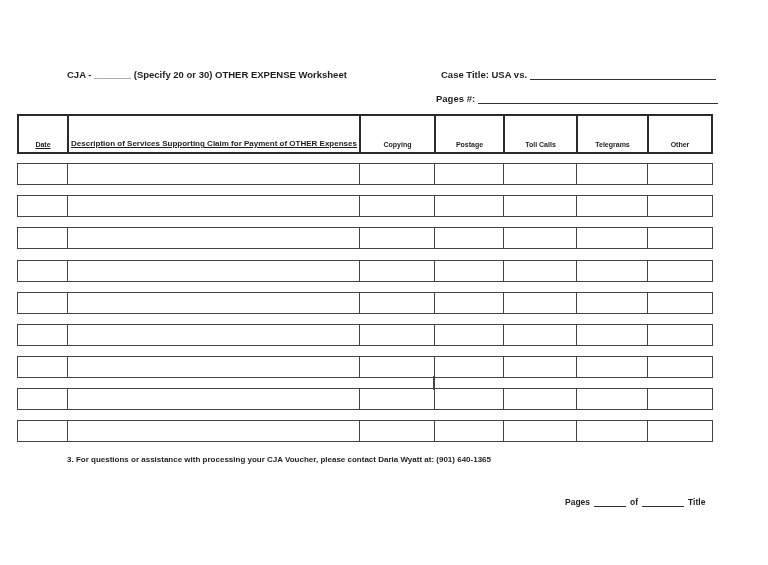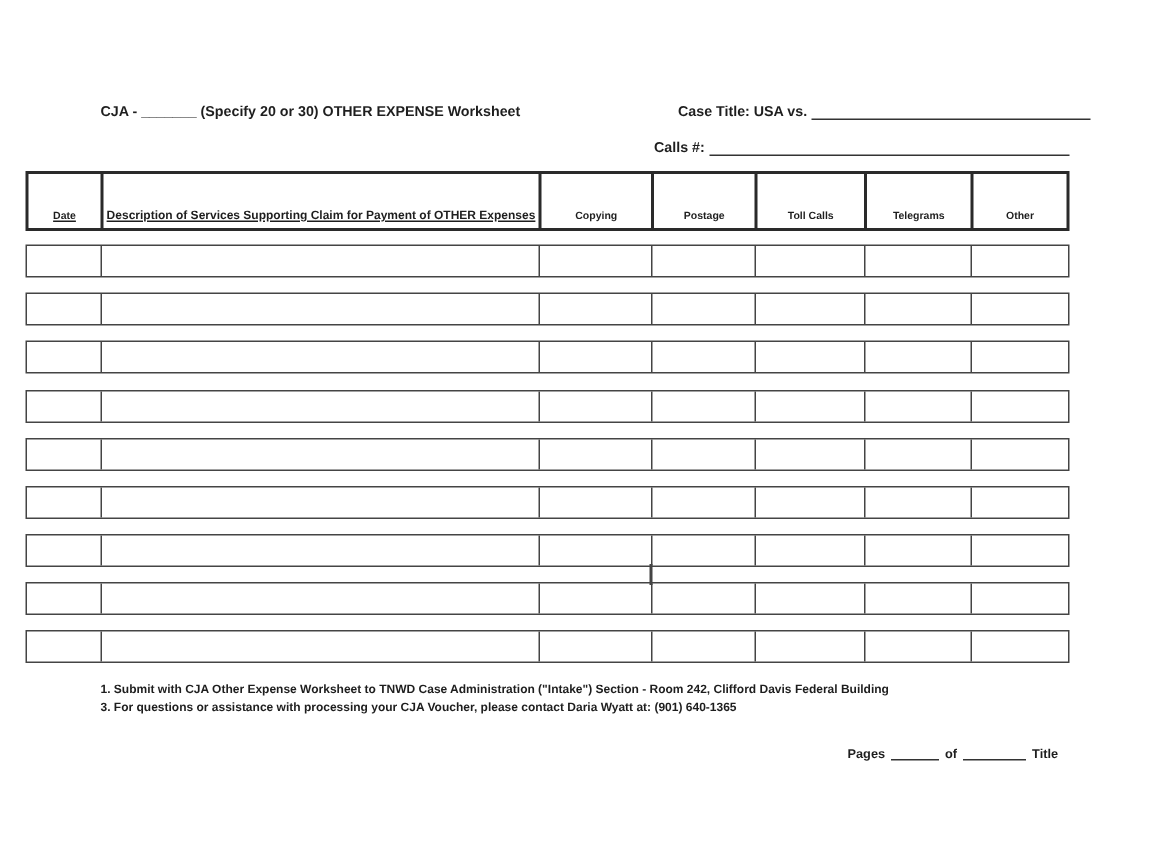--- a/index.html
+++ b/index.html
@@ -4,21 +4,21 @@
   <style>
     html, body { margin: 0; padding: 0; }
     body {
       width: 768px; height: 565px; background: #ffffff; position: relative; overflow: hidden;
       font-family: "Liberation Sans", sans-serif; color: #1e1e1e;
     }
     .abs { position: absolute; }
     .title { left: 67px; top: 69px; font-size: 9.5px; font-weight: bold; white-space: nowrap; }
     .case-line { font-size: 9.5px; font-weight: bold; white-space: nowrap; display: flex; align-items: flex-end; }
     .case-line .blank { border-bottom: 1px solid #333; height: 10px; margin-left: 3px; }
-    .case-title { left: 452px; top: 69px; }
+    .case-title { left: 441px; top: 69px; }
     .case-num { left: 436px; top: 93px; }
 
     .hdr { position: absolute; left: 17px; top: 114px; width: 696px; height: 40px;
            border: 2px solid #2a2a2a; box-sizing: border-box; display: flex; }
     .hdr .cell { border-right: 2px solid #2a2a2a; box-sizing: border-box; height: 100%;
                  display: flex; align-items: flex-end; justify-content: center; padding-bottom: 4px;
                  font-size: 7px; font-weight: bold; text-align: right; }
     .hdr .cell:last-child { border-right: none; }
     .hdr .u { text-decoration: underline; }
     .hdr .desc { font-size: 8px; line-height: 10px; padding-bottom: 3px; }
@@ -37,21 +37,21 @@
 <body>
 
 <div class="abs title">CJA - _______ (Specify 20 or 30) OTHER EXPENSE Worksheet</div>
 
 <div class="abs case-line case-title">
   <span>Case Title: USA vs.</span>
   <span class="blank" style="width:186px;"></span>
 </div>
 
 <div class="abs case-line case-num">
-  <span>Calls #:</span>
+  <span>Pages #:</span>
   <span class="blank" style="width:240px;"></span>
 </div>
 
 <div class="hdr">
   <div class="cell u" style="width:50px;">Date</div>
   <div class="cell u desc" style="width:292px;">Description of Services Supporting Claim for Payment of OTHER Expenses</div>
   <div class="cell" style="width:75px;">Copying</div>
   <div class="cell" style="width:69px;">Postage</div>
   <div class="cell" style="width:73px;">Toll Calls</div>
   <div class="cell" style="width:71px;">Telegrams</div>
@@ -137,21 +137,20 @@
       <div class="cell" style="width: 75px;"></div>
       <div class="cell" style="width: 69px;"></div>
       <div class="cell" style="width: 73px;"></div>
       <div class="cell" style="width: 71px;"></div>
       <div class="cell" style="flex: 1 1 0%;"></div>
     </div>
   </div>
 <div class="connector" style="left:433px; top:376px; height:14px;"></div>
 
 <div class="abs notes">
-  <div>1. Submit with CJA Other Expense Worksheet to TNWD Case Administration ("Intake") Section - Room 242, Clifford Davis Federal Building</div>
   <div>3. For questions or assistance with processing your CJA Voucher, please contact Daria Wyatt at: (901) 640-1365</div>
 </div>
 
 <div class="abs page-line">
   <span>Pages</span>
   <span class="blank" style="width:32px;"></span>
   <span>of</span>
   <span class="blank" style="width:42px;"></span>
   <span>Title</span>
 </div>

